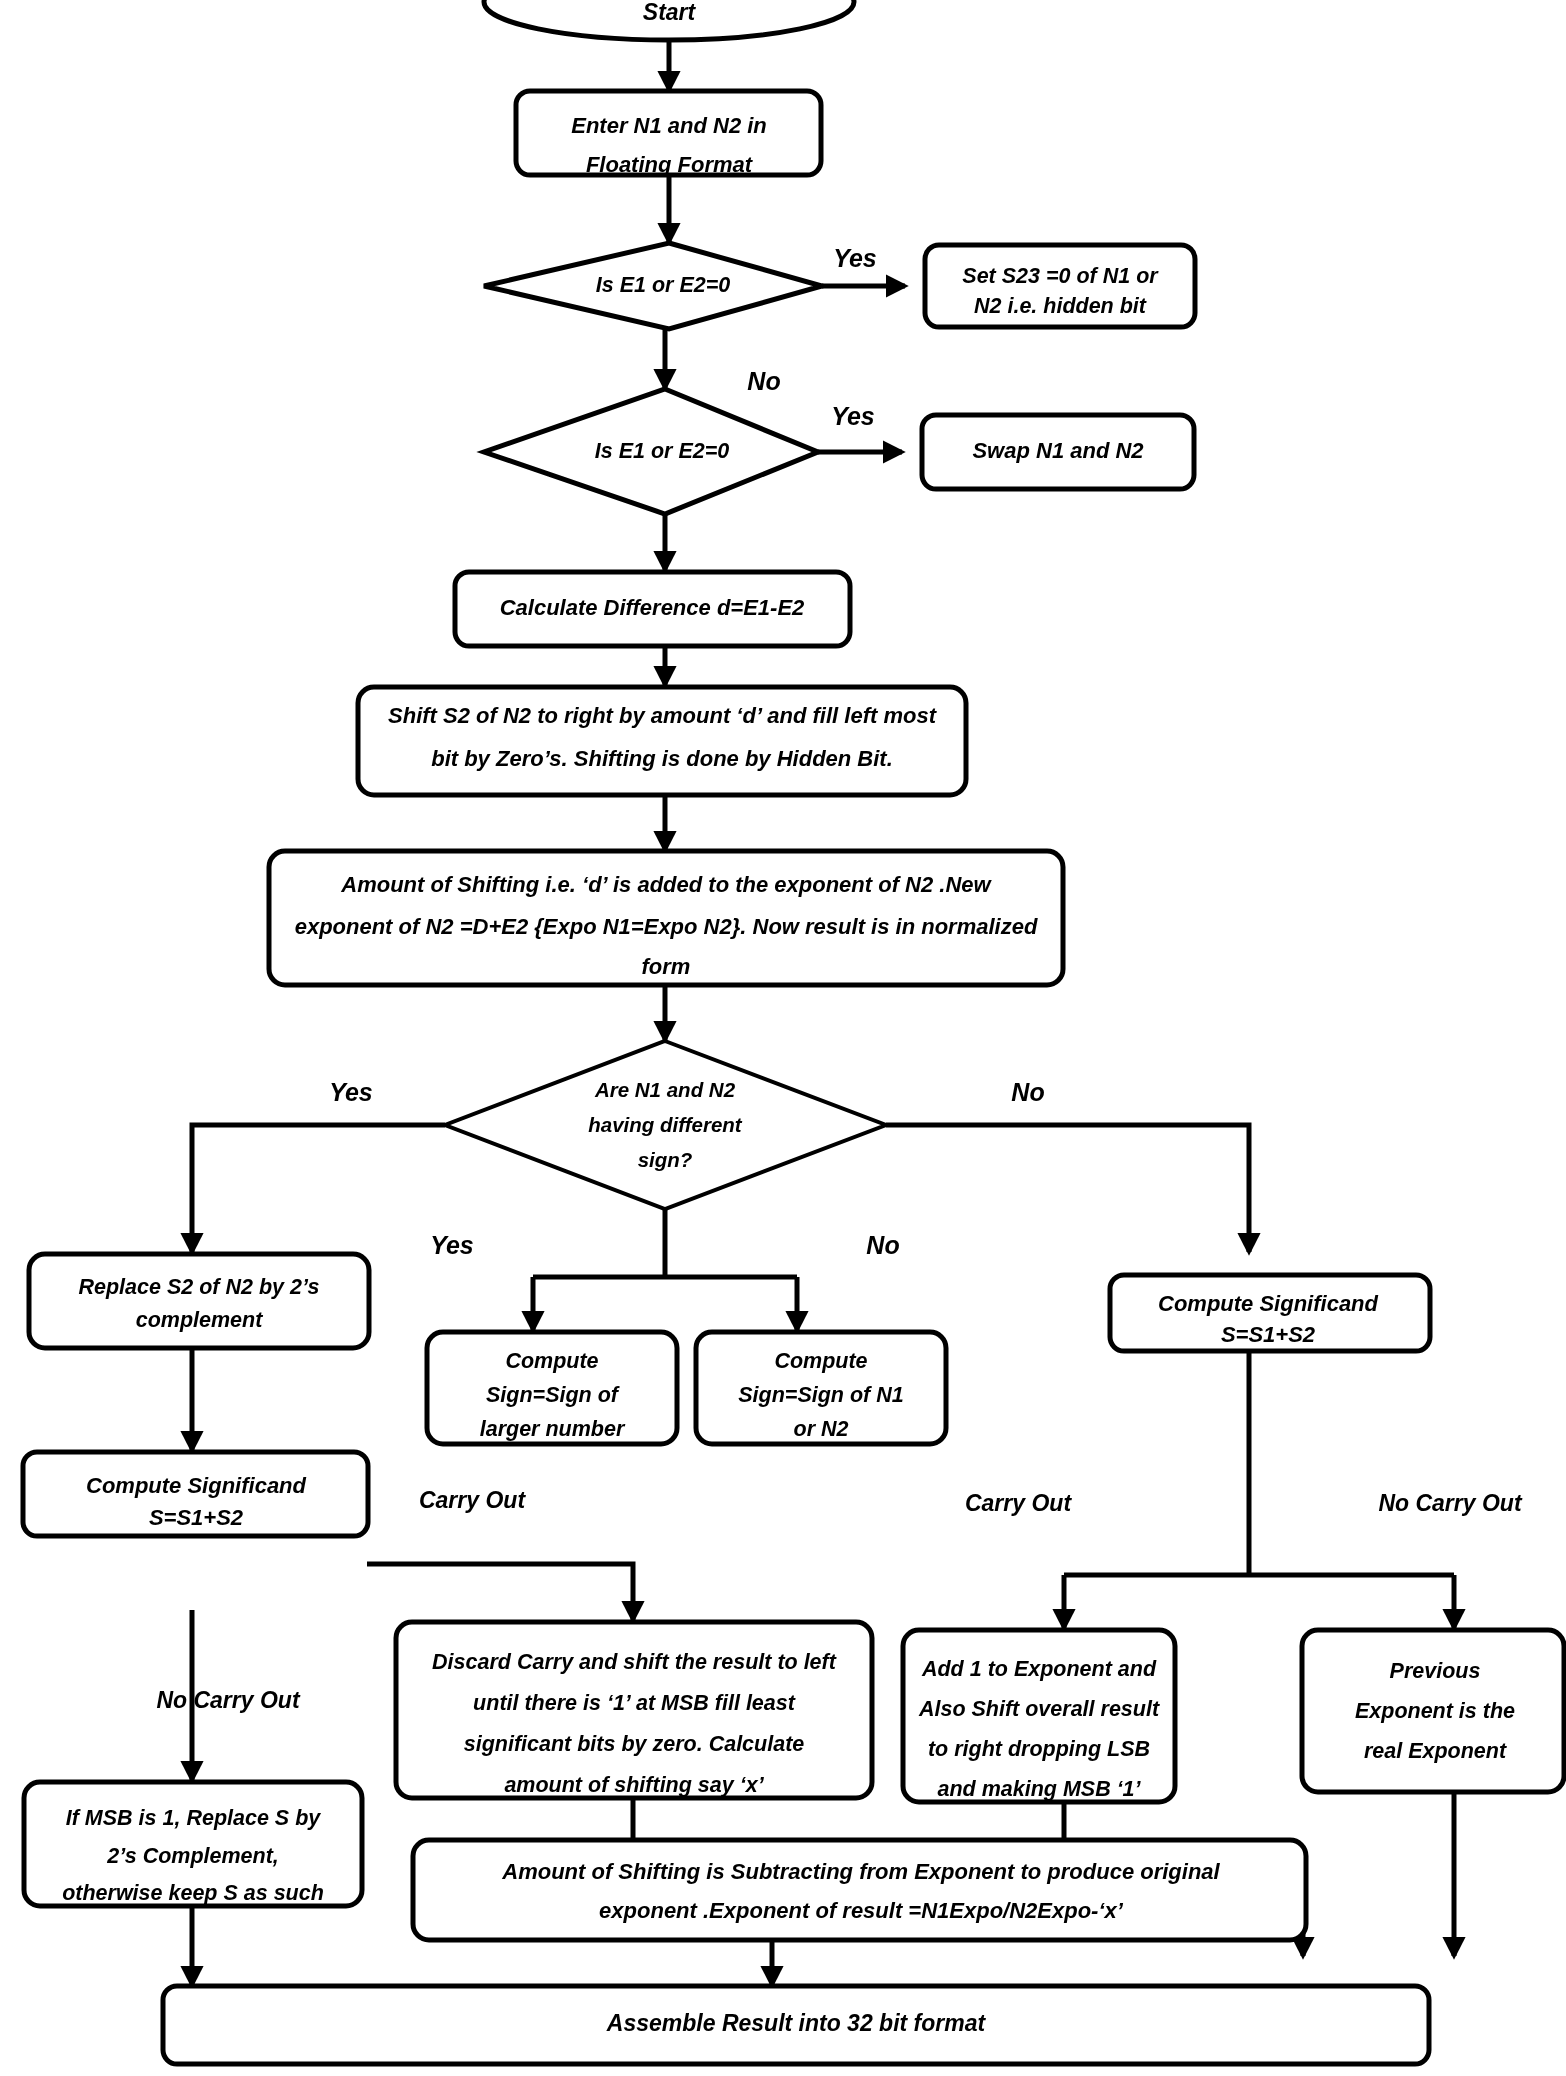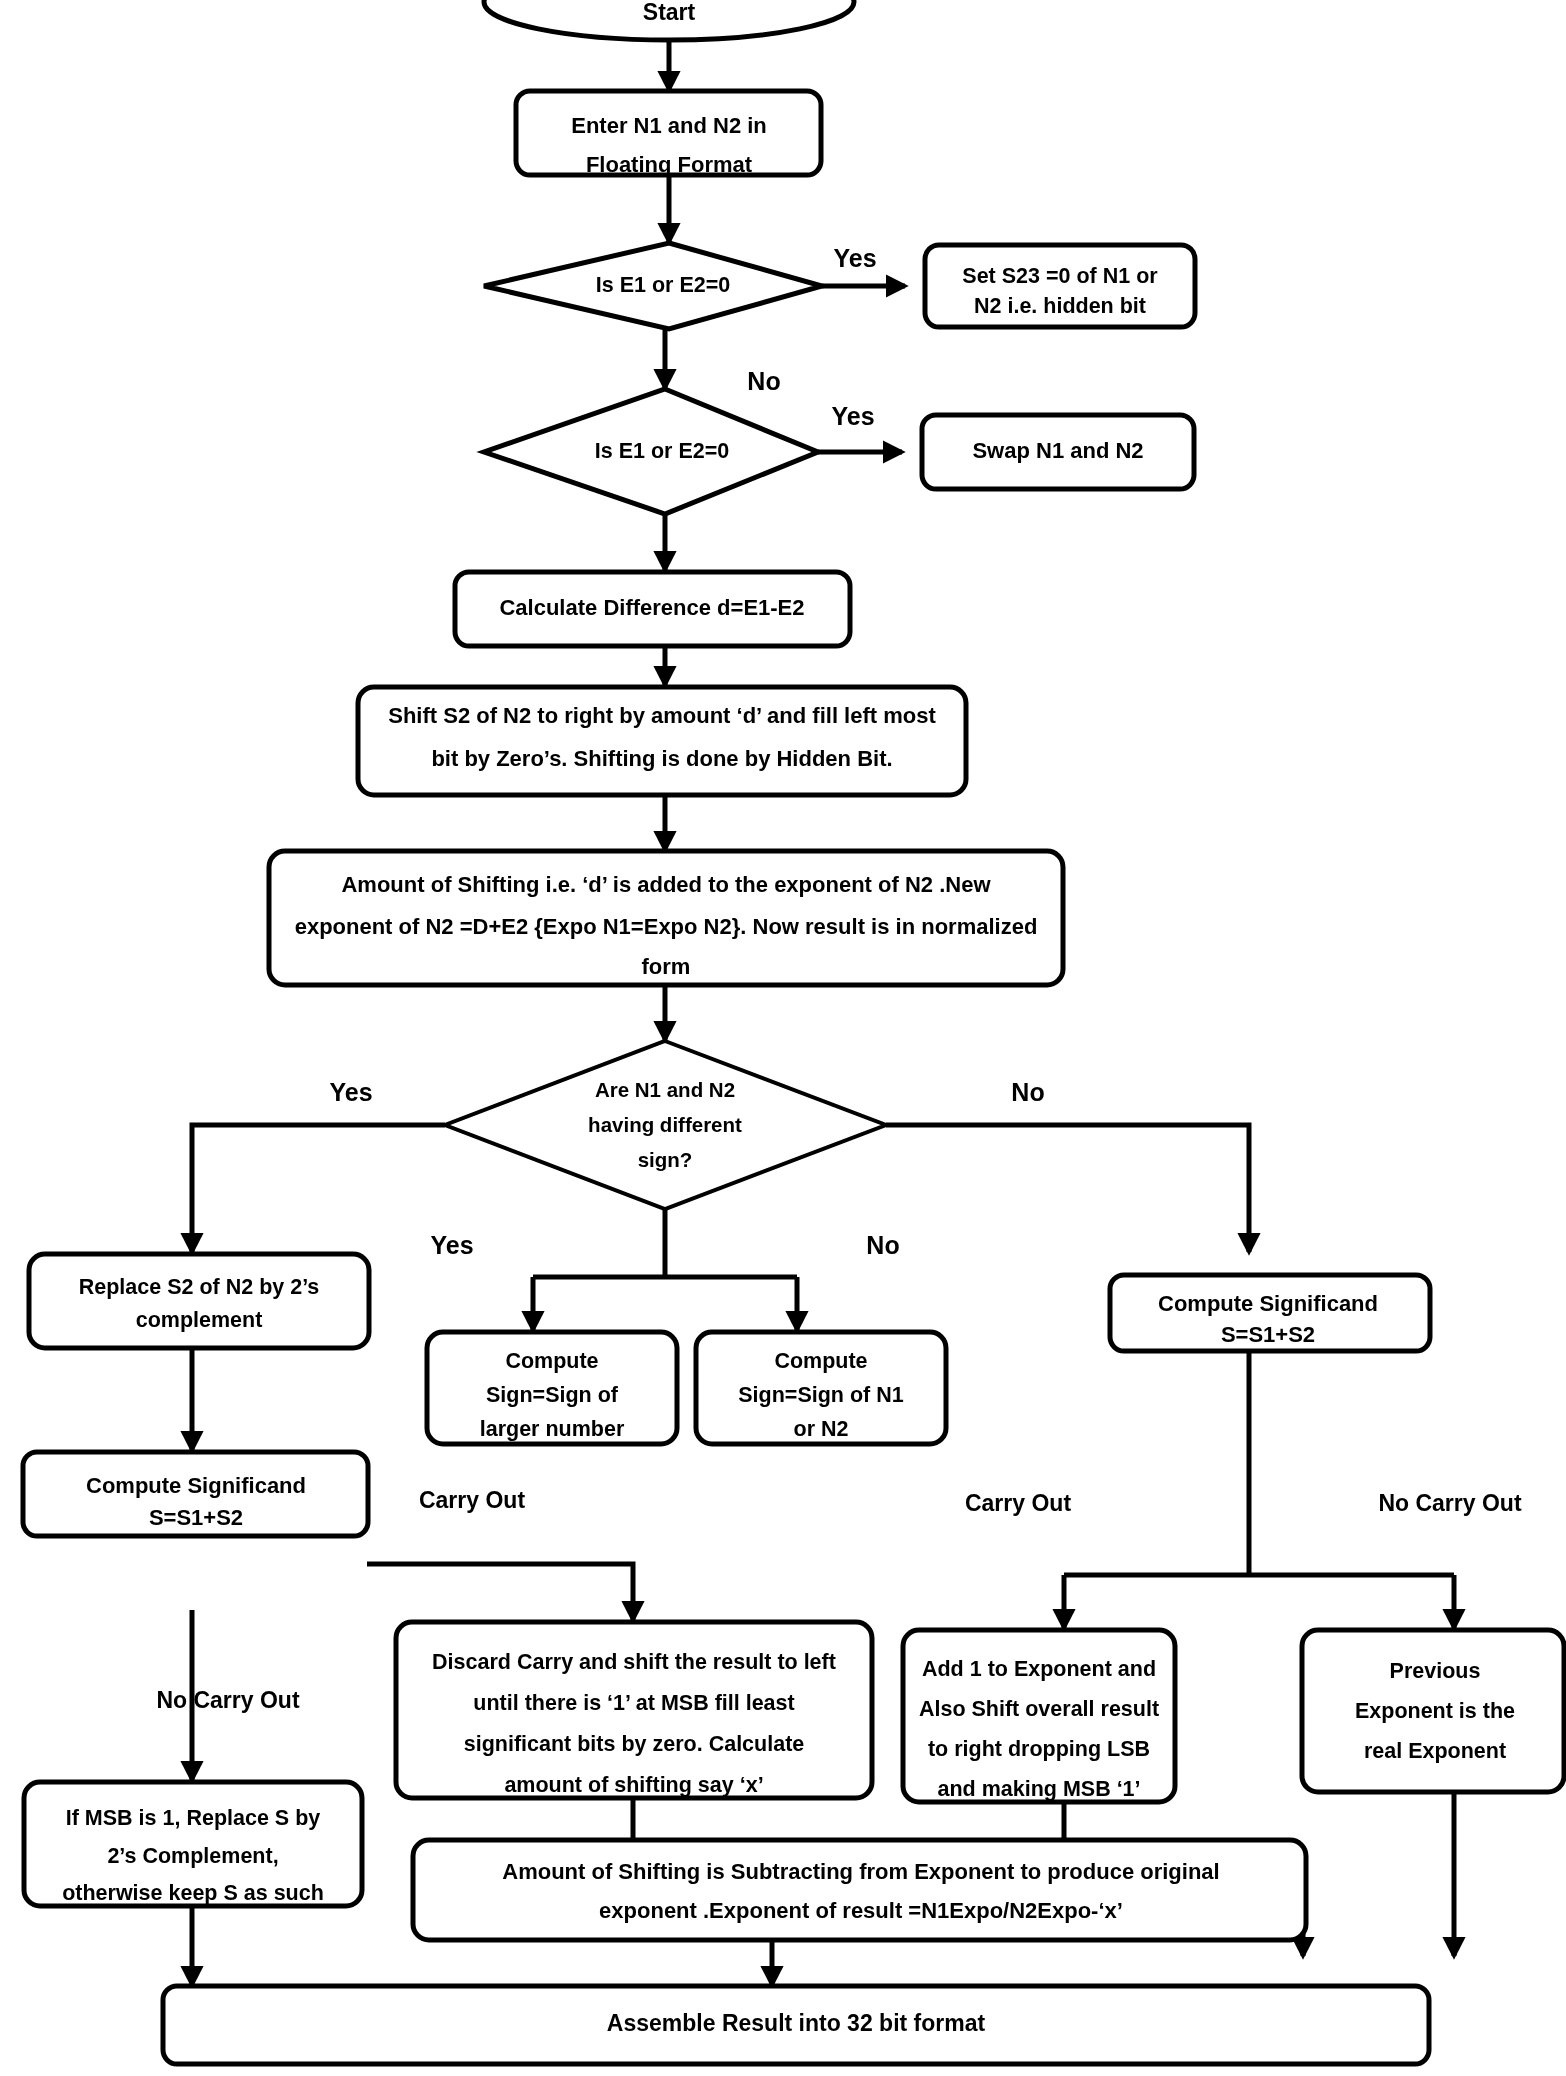--- a/index.html
+++ b/index.html
@@ -10,20 +10,21 @@
   body {
     width: 1566px;
     height: 2076px;
     font-family: "Liberation Sans", sans-serif;
     overflow: hidden;
   }
   #flow-root {
     position: relative;
     width: 1566px;
     height: 2076px;
+    font-style: italic;
   }
   svg#flow-svg {
     position: absolute;
     top: 0;
     left: 0;
     width: 1566px;
     height: 2076px;
   }
   .node-shape {
     fill: #ffffff;

